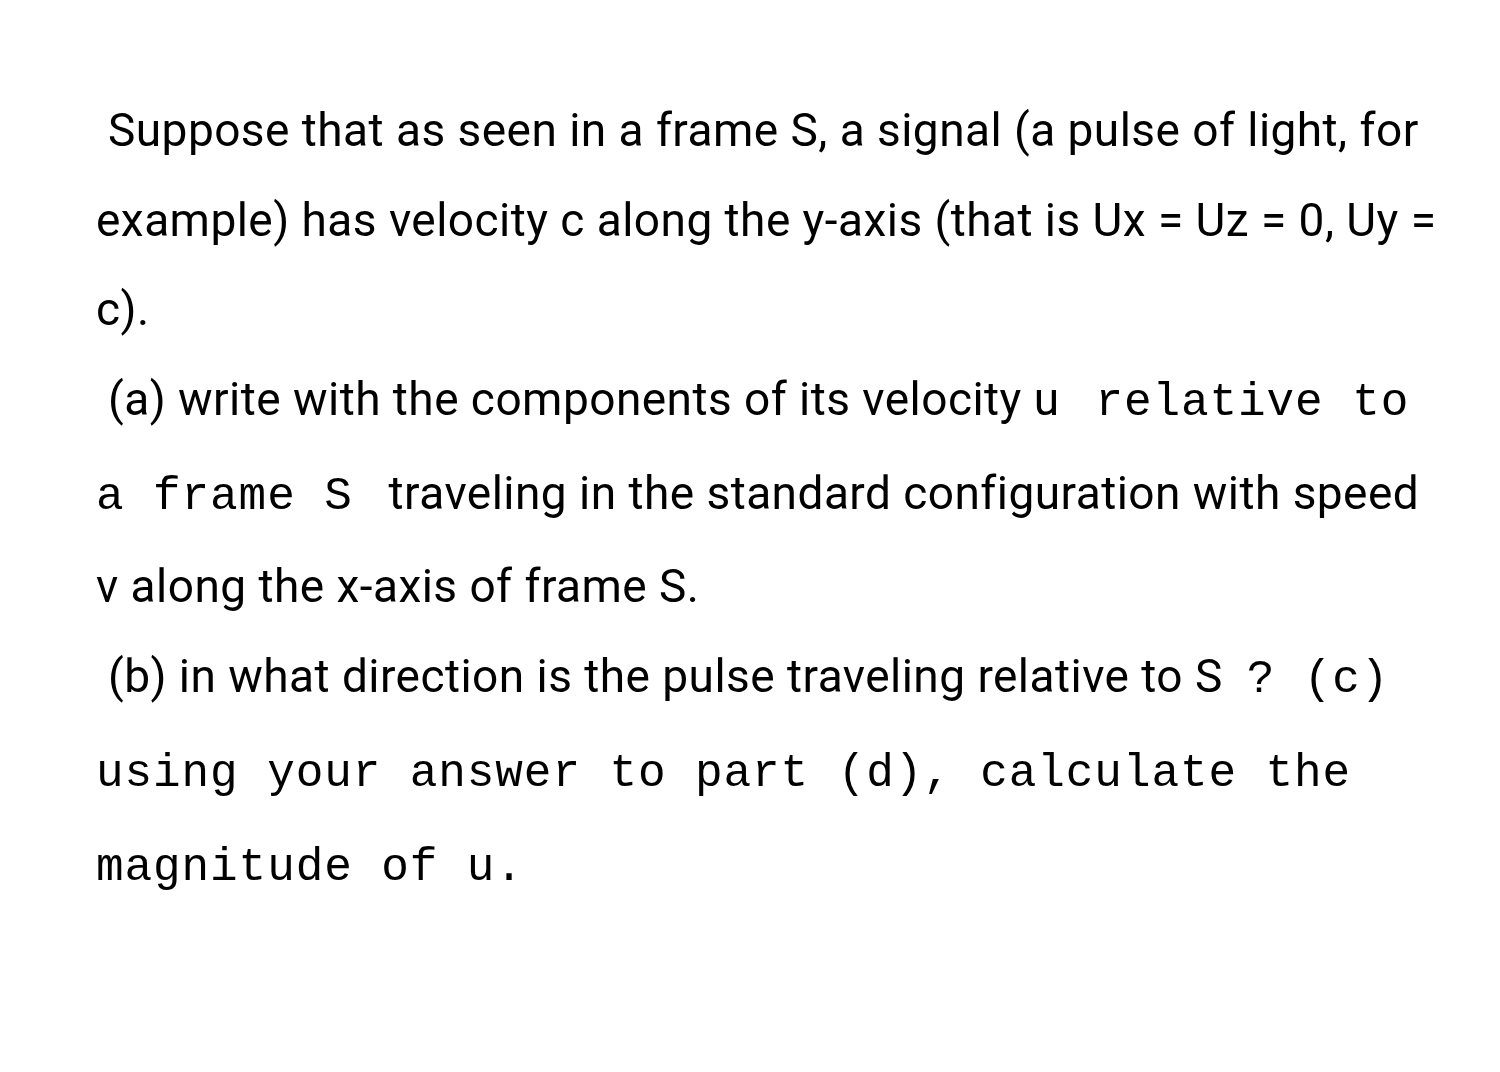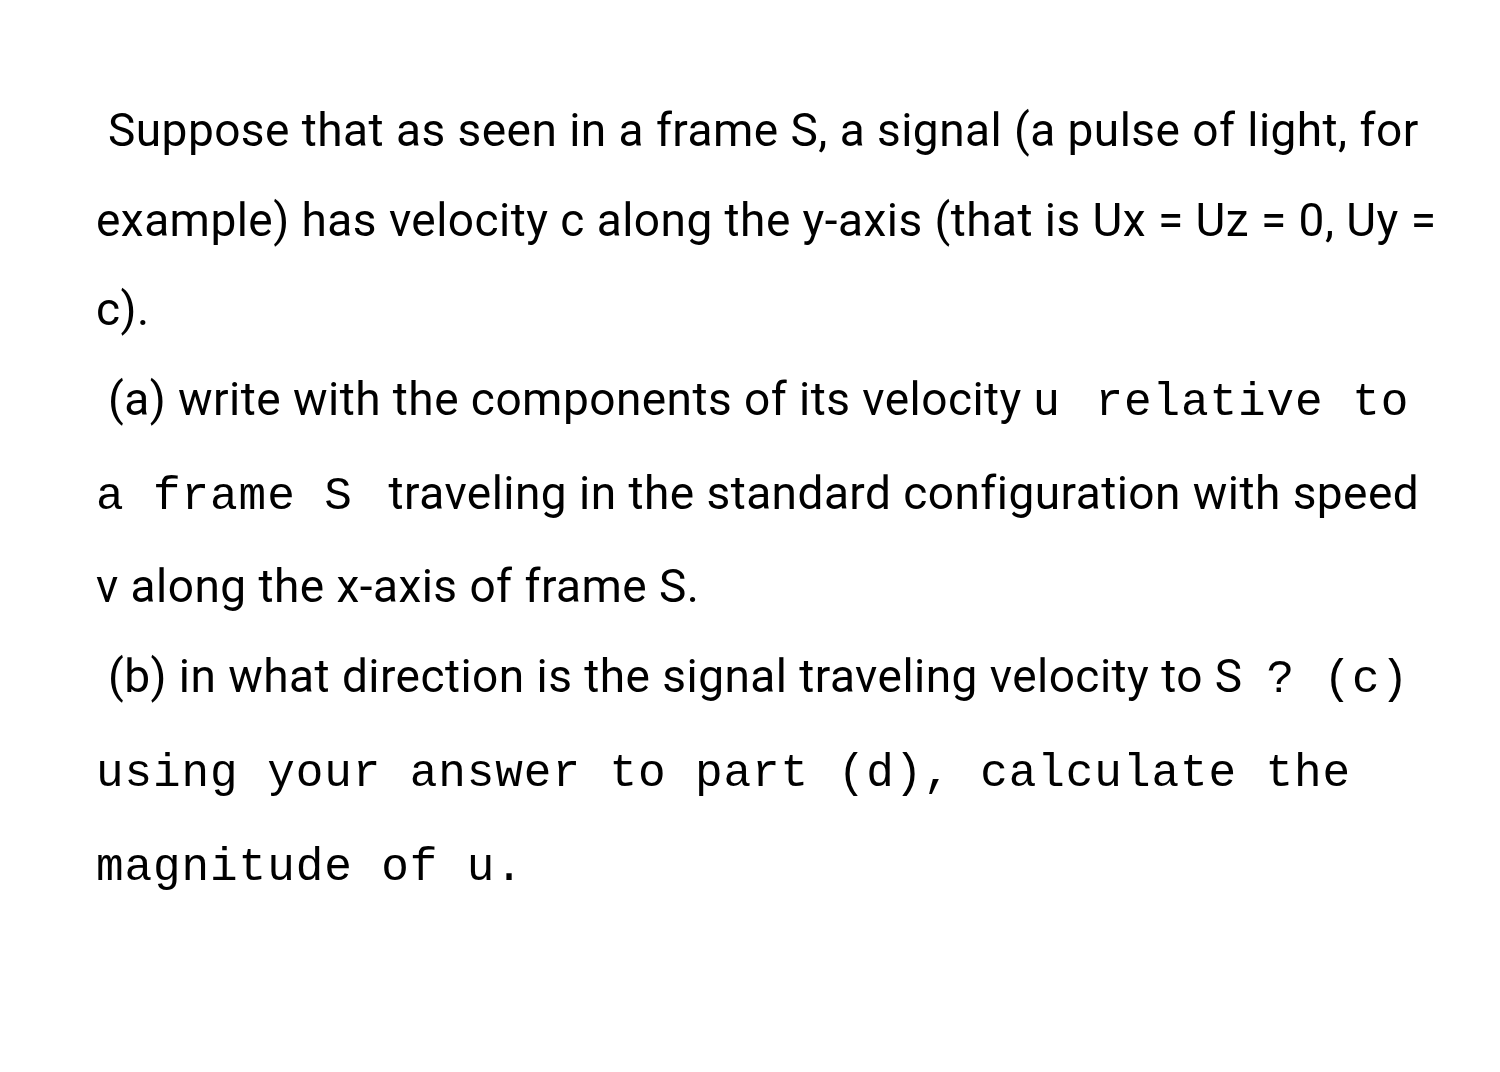--- a/index.html
+++ b/index.html
@@ -29,14 +29,14 @@
   }
 </style>
 </head>
 <body>
 
 <div class="content">
   <span class="sans">Suppose that as seen in a frame S, a signal (a pulse of light, for example) has velocity c along the y-axis (that is Ux = Uz = 0, Uy = c).</span>
   <br>
   <span class="sans">(a) write with the components of its velocity u </span><span class="mono">relative to a frame S</span><span class="sans"> traveling in the standard configuration with speed v along the x-axis of frame S.</span>
   <br>
-  <span class="sans">(b) in what direction is the signal traveling velocity to S</span><span class="mono">? (c) using your answer to part (d), calculate the magnitude of u.</span>
+  <span class="sans">(b) in what direction is the pulse traveling relative to S</span><span class="mono">? (c) using your answer to part (d), calculate the magnitude of u.</span>
 </div>
 
 </body></html>

